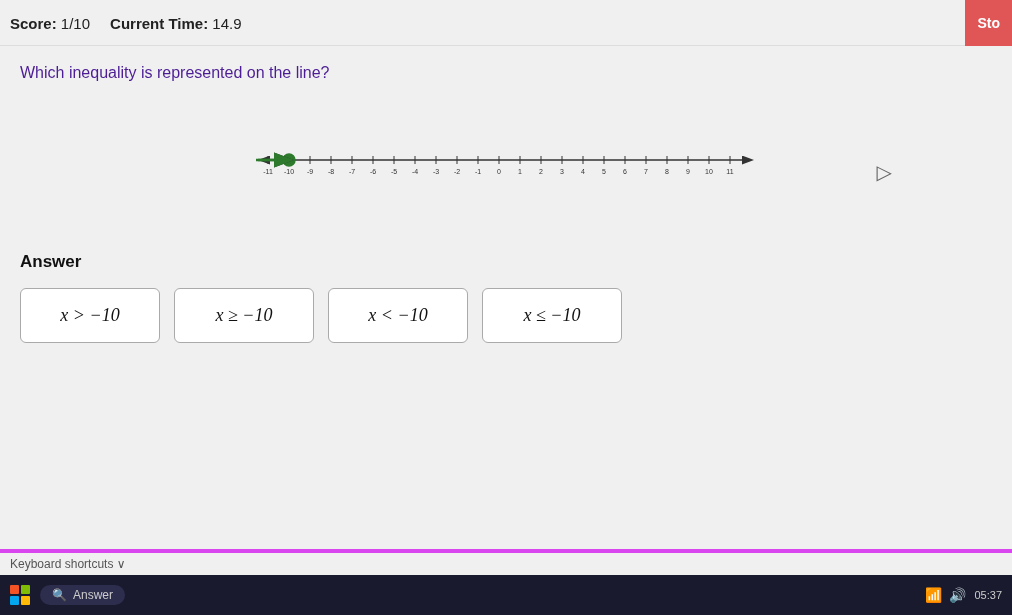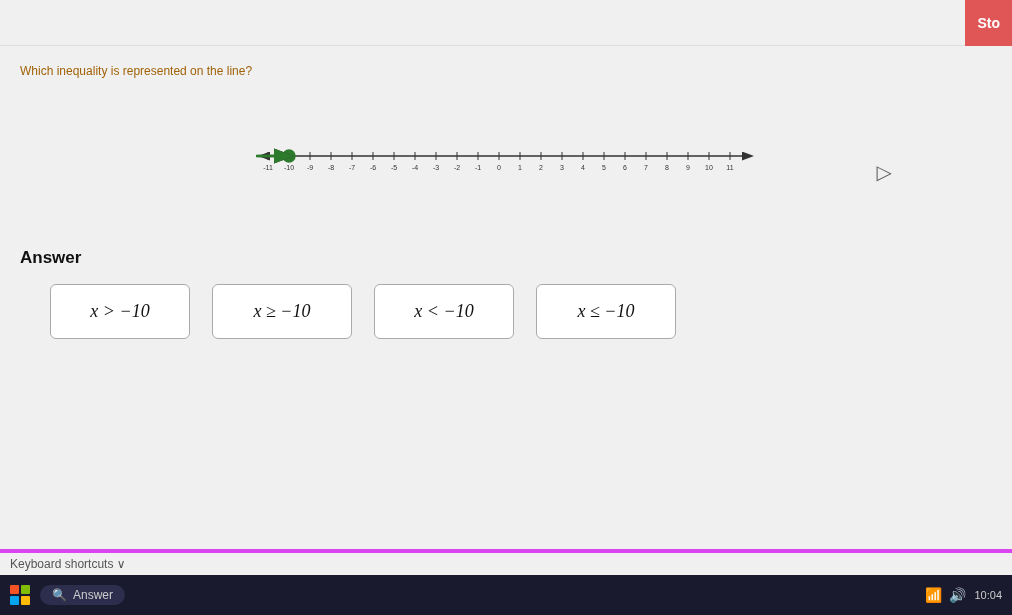--- a/index.html
+++ b/index.html
@@ -80,23 +80,23 @@
       cursor: pointer;
     }
 
     
     .main-content {
       padding: 18px 20px 10px 20px;
       background: #f0f0f0;
     }
 
     .question-text {
-      font-size: 12px;
+      font-size: 16px;
       font-weight: 400;
-      color: #a16207;
+      color: #4c1d95;
       margin-bottom: 30px;
     }
 
     
     .number-line-container {
       display: flex;
       justify-content: center;
       margin-bottom: 30px;
       padding: 20px 0;
     }
@@ -119,23 +119,22 @@
 
     .answer-label {
       font-size: 17px;
       font-weight: 700;
       color: #111;
       margin-bottom: 16px;
     }
 
     .answer-options {
       display: flex;
-      gap: 22px;
+      gap: 14px;
       flex-wrap: wrap;
-      margin-left: 30px;
     }
 
     .answer-option {
       border: 1.5px solid #aaa;
       border-radius: 6px;
       background: white;
       padding: 16px 28px;
       font-size: 18px;
       cursor: pointer;
       min-width: 140px;
@@ -230,20 +229,30 @@
     
     .math-text {
       font-family: 'Times New Roman', Times, serif;
       font-size: 18px;
     }
   </style>
 </head>
 <body>
 
 <div class="top-bar">
+  <div class="score-time">
+    <span>
+      <span class="score-label">Score:</span>
+      <span>1/10</span>
+    </span>
+    <span>
+      <span class="time-label">Current Time:</span>
+      <span>14.9</span>
+    </span>
+  </div>
   <button class="stop-btn">
     <span>Sto</span>
   </button>
 </div>
 
 <div class="main-content">
   <p class="question-text">Which inequality is represented on the line?</p>
 
   <div class="number-line-container">
     <div class="number-line-wrapper">
@@ -384,16 +393,16 @@
       <span>🔍</span>
       <span>Answer</span>
     </div>
   </div>
   <div class="taskbar-right">
     <div class="taskbar-icons">
       <span>📶</span>
       <span>🔊</span>
     </div>
     <div class="time-display">
-      <span>10:04</span>
+      <span>05:37</span>
     </div>
   </div>
 </div>
 
 </body></html>

